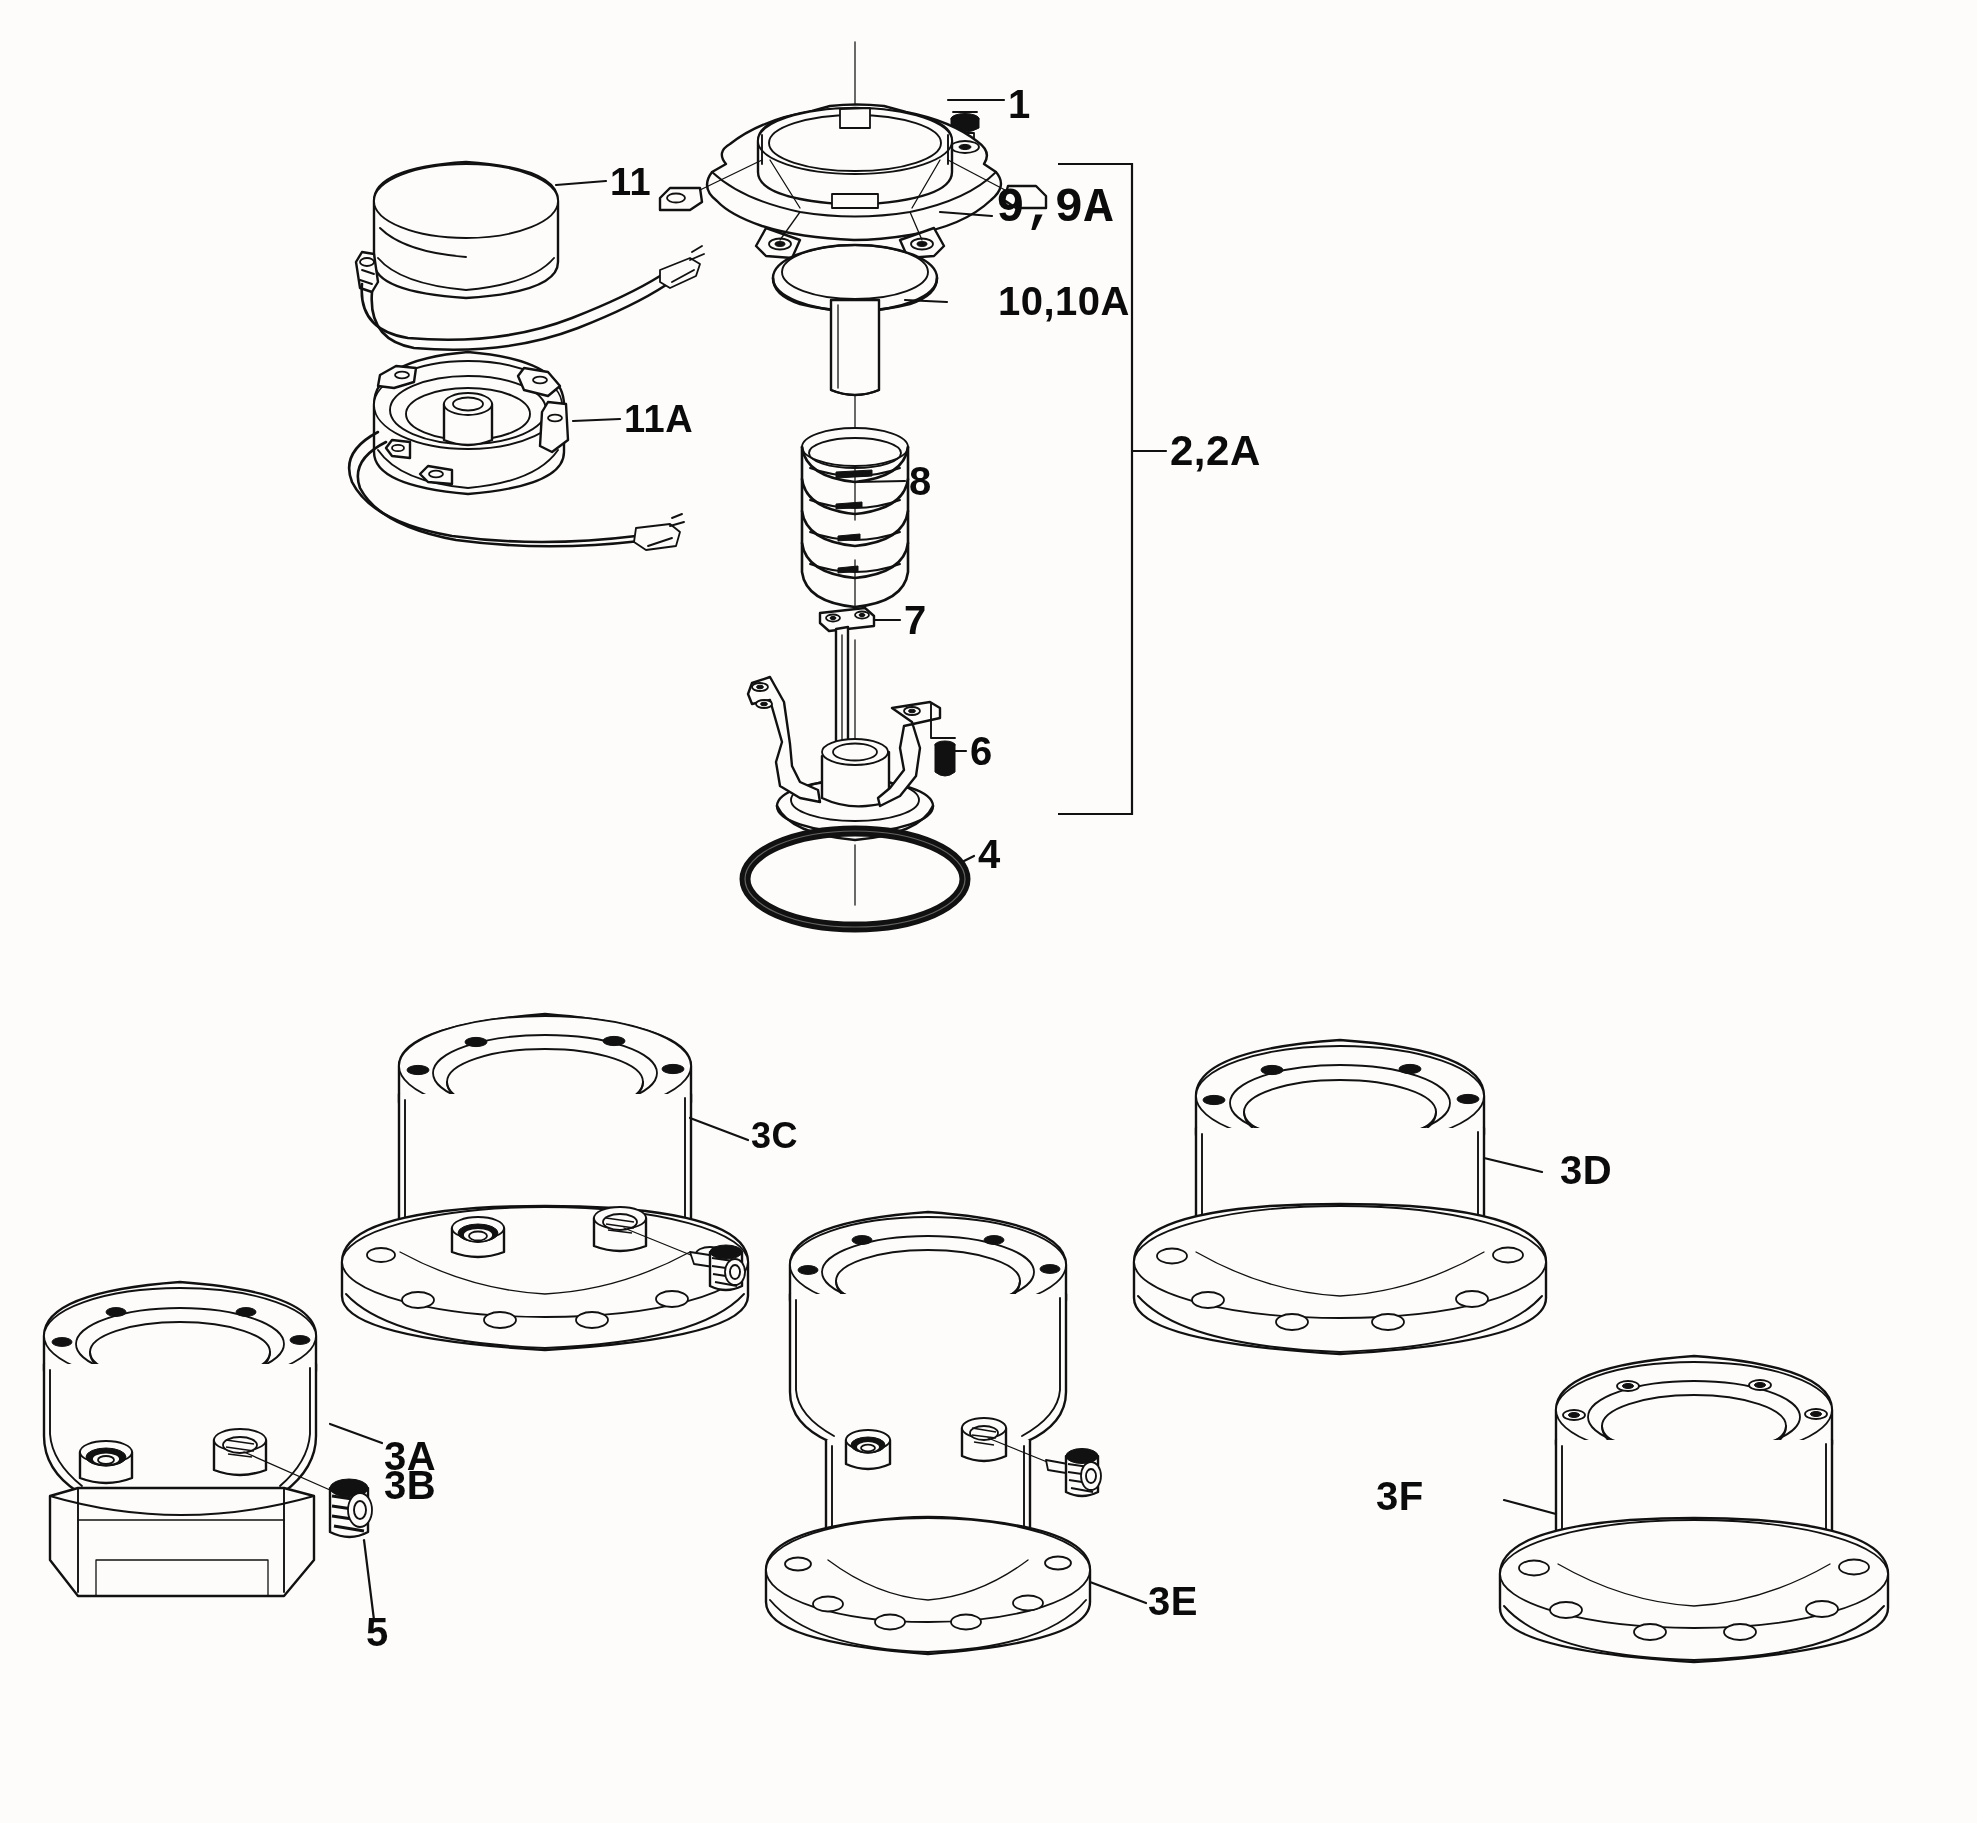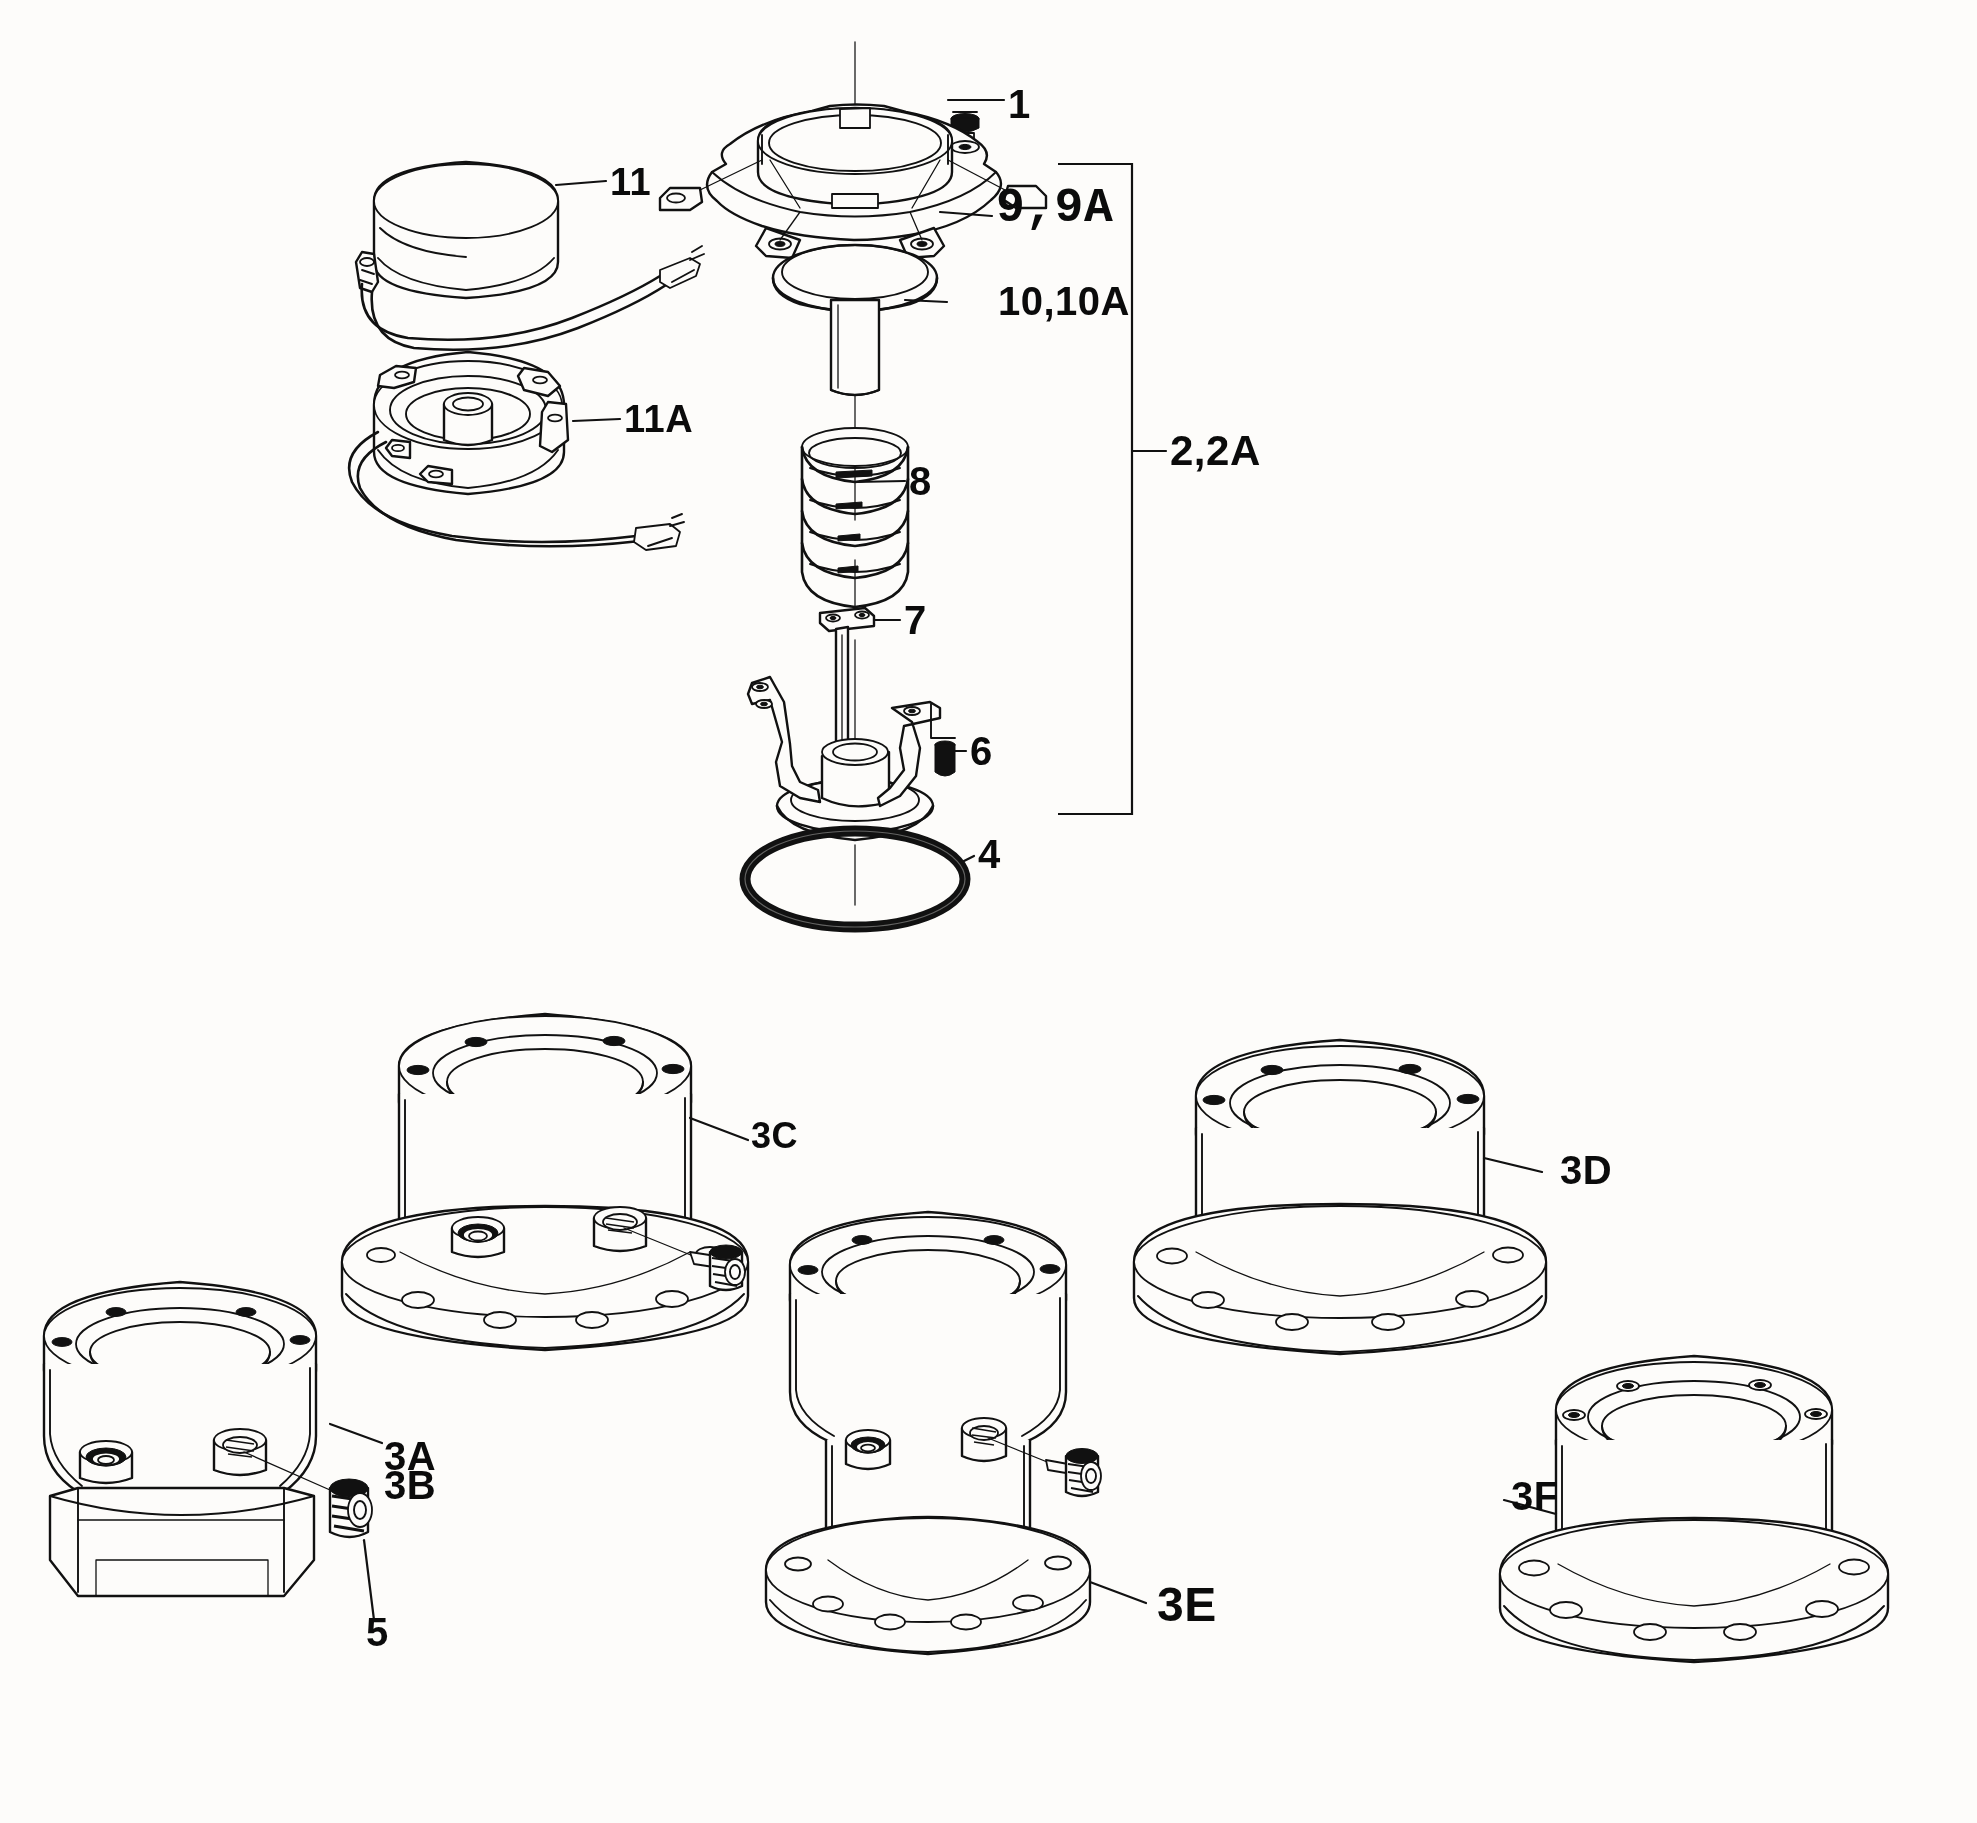--- a/index.html
+++ b/index.html
@@ -560,16 +560,16 @@
   <div class="lbl" style="left:751px;top:1118px;font-size:36px;">3C</div>
 
   <div class="lbl" style="left:1560px;top:1150px;font-size:40px;">3D</div>
 
   <div class="lbl" style="left:384px;top:1421px;font-size:40px;margin-top:15px;">3A</div>
 
   <div class="lbl" style="left:384px;top:1465px;font-size:40px;">3B</div>
 
   <div class="lbl" style="left:366px;top:1612px;font-size:40px;">5</div>
 
-  <div class="lbl" style="left:1511px;top:1476px;font-size:40px;">3F</div>
-
-  <div class="lbl" style="left:1148px;top:1581px;font-size:48px;margin-left:9px;">3E</div>
+  <div class="lbl" style="left:1376px;top:1476px;font-size:40px;">3F</div>
+
+  <div class="lbl" style="left:1148px;top:1581px;font-size:40px;">3E</div>
 </div>
 
 </body></html>

